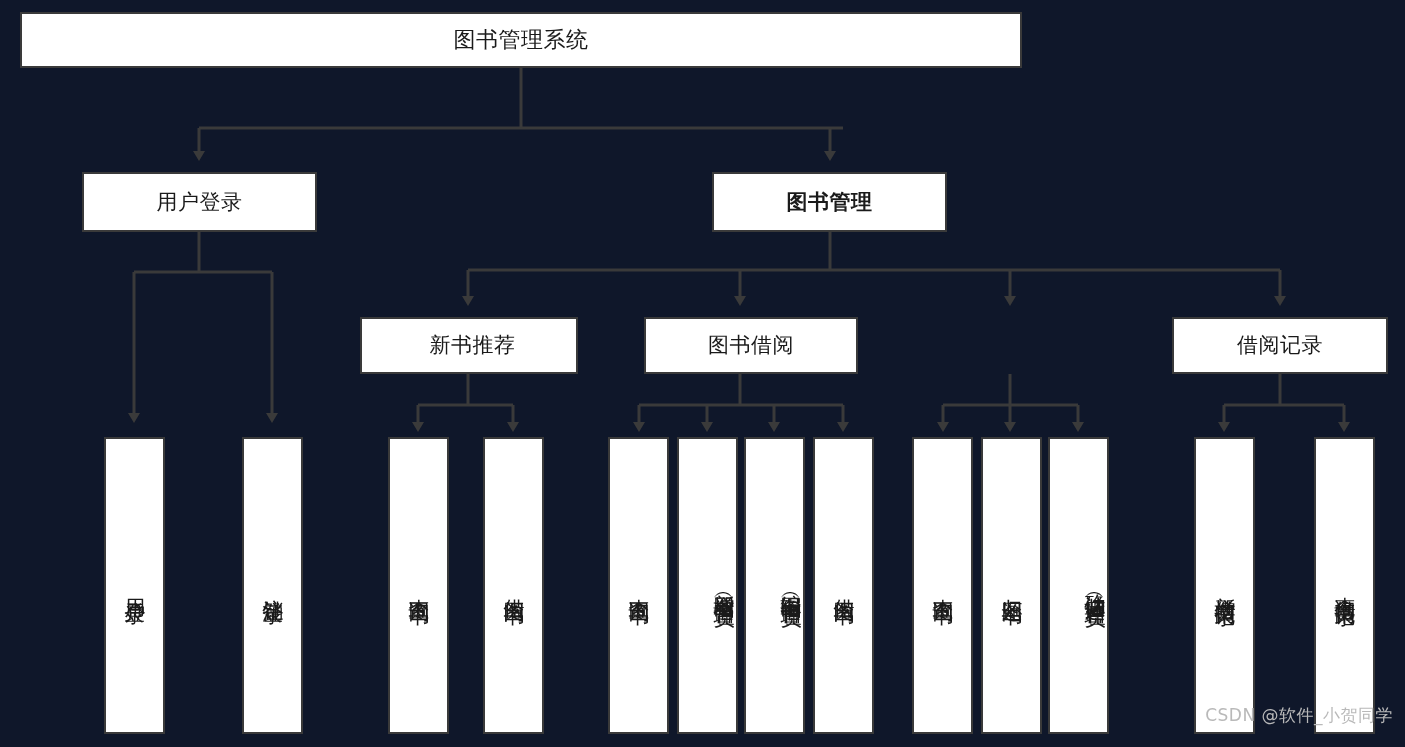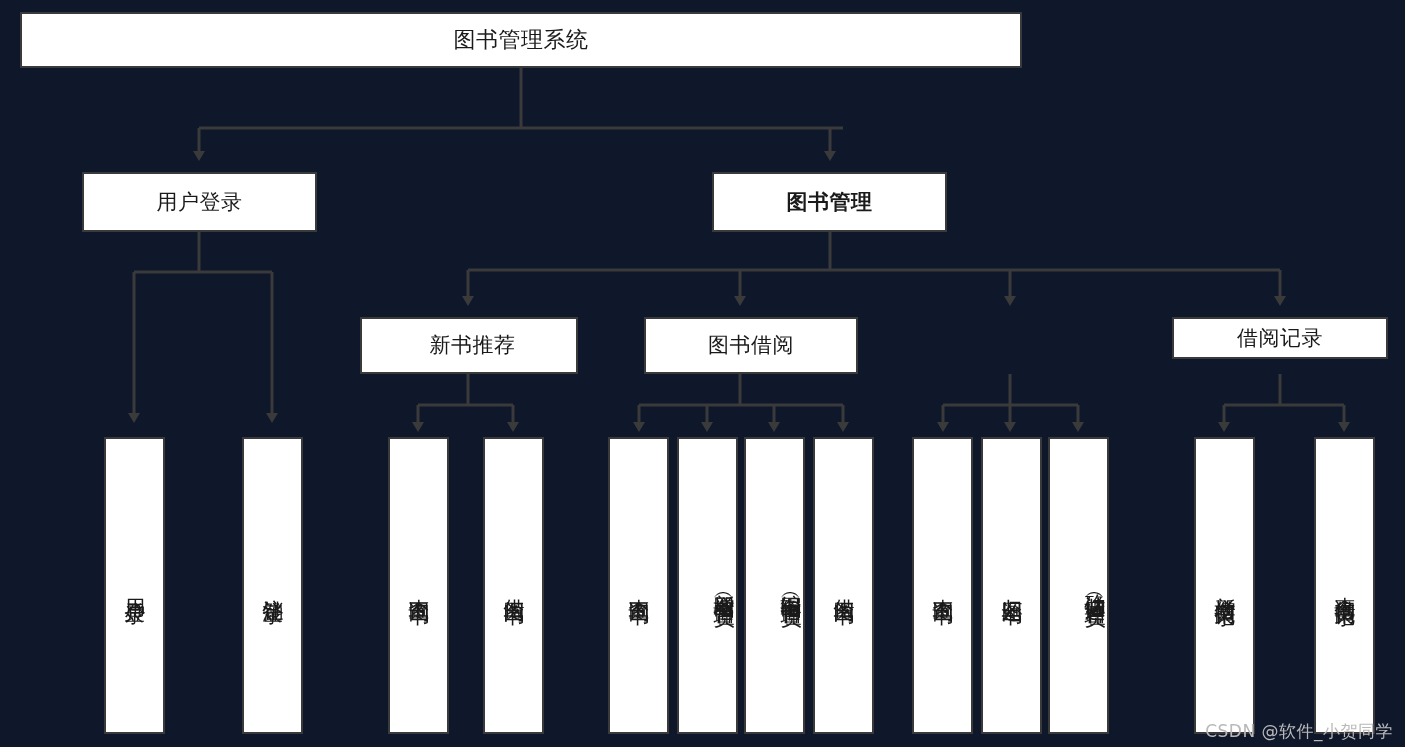--- a/index.html
+++ b/index.html
@@ -58,21 +58,21 @@
     text-orientation: upright;
     white-space: nowrap;
     display: block;
   }
   .node.vert.center-v {
     align-items: center;
   }
   .watermark {
     position: absolute;
     right: 12px;
-    bottom: 4px;
+    bottom: 20px;
     font-size: 17px;
     color: #b9b9b9;
     white-space: nowrap;
     letter-spacing: 0.5px;
     margin-top: 33px;
   }
 </style>
 </head>
 <body>
 
@@ -138,21 +138,21 @@
   <div class="node horiz" style="left:712px; top:172px; width:235px; height:60px;font-weight:bold;">
     <span>图书管理</span>
   </div>
 
   <div class="node horiz" style="left:360px; top:317px; width:218px; height:57px;padding-left:7px;">
     <span>新书推荐</span>
   </div>
   <div class="node horiz" style="left:644px; top:317px; width:214px; height:57px;">
     <span>图书借阅</span>
   </div>
-  <div class="node horiz" style="left:1172px; top:317px; width:216px; height:42px;">
+  <div class="node horiz" style="left:1172px; top:317px; width:216px; height:57px;">
     <span>借阅记录</span>
   </div>
 
   <div class="node vert center-v" style="left:104px; top:437px; width:61px; height:297px;">
     <span class="vtext">用户登录</span>
   </div>
   <div class="node vert center-v" style="left:242px; top:437px; width:61px; height:297px;">
     <span class="vtext">注销登录</span>
   </div>
 

